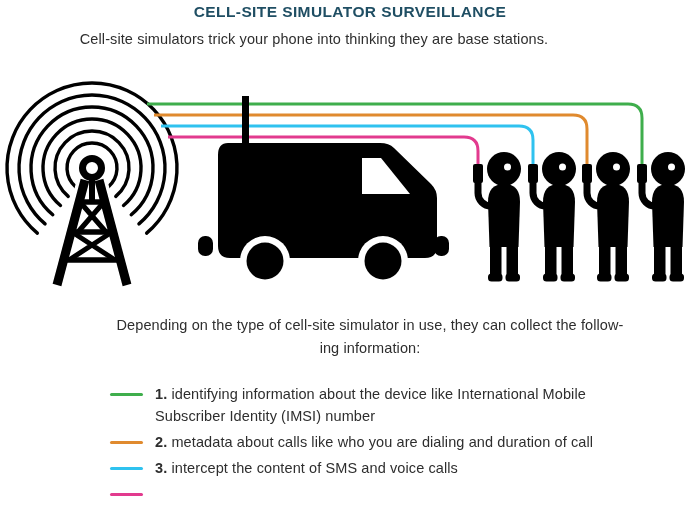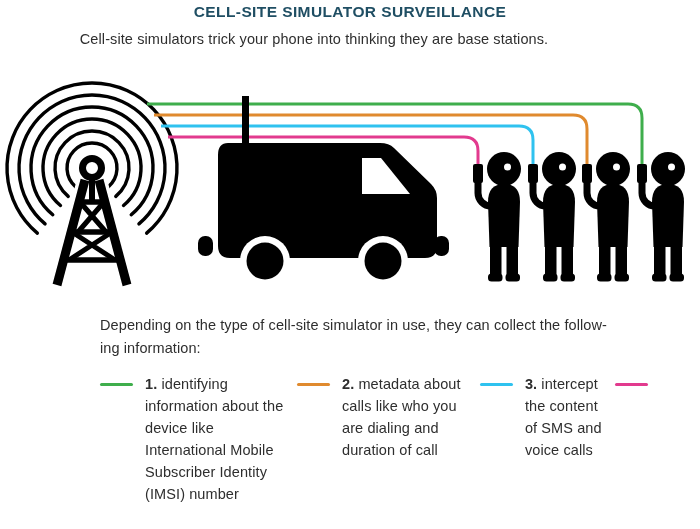--- a/index.html
+++ b/index.html
@@ -13,24 +13,24 @@
   }
   .page-subtitle{
     position:absolute;top:31px;left:0;width:628px;text-align:center;
     font-size:14.5px;letter-spacing:0.1px;
   }
   .illustration{position:absolute;top:80px;left:0;}
   .description{
     position:absolute;top:314px;left:100px;width:540px;
     font-size:14.5px;line-height:23px;letter-spacing:0.1px;
   }
-  .description span{display:block;}
+  .description span{display:block;text-align:center;}
   .legend{
     position:absolute;top:373px;left:100px;width:560px;
-    display:flex;gap:12px;list-style:none;margin:0;padding:0;
+    display:flex;flex-direction:column;gap:4px;list-style:none;margin:10px;padding:0;
   }
   .legend-item{display:flex;align-items:flex-start;}
   .legend-swatch{
     width:33px;height:3px;border-radius:2px;flex:0 0 33px;
     margin-top:10px;margin-right:12px;
   }
   .legend-text{
     font-size:14.5px;line-height:22px;letter-spacing:0.1px;max-width:478px;
   }
   .legend-number{font-weight:700;}

